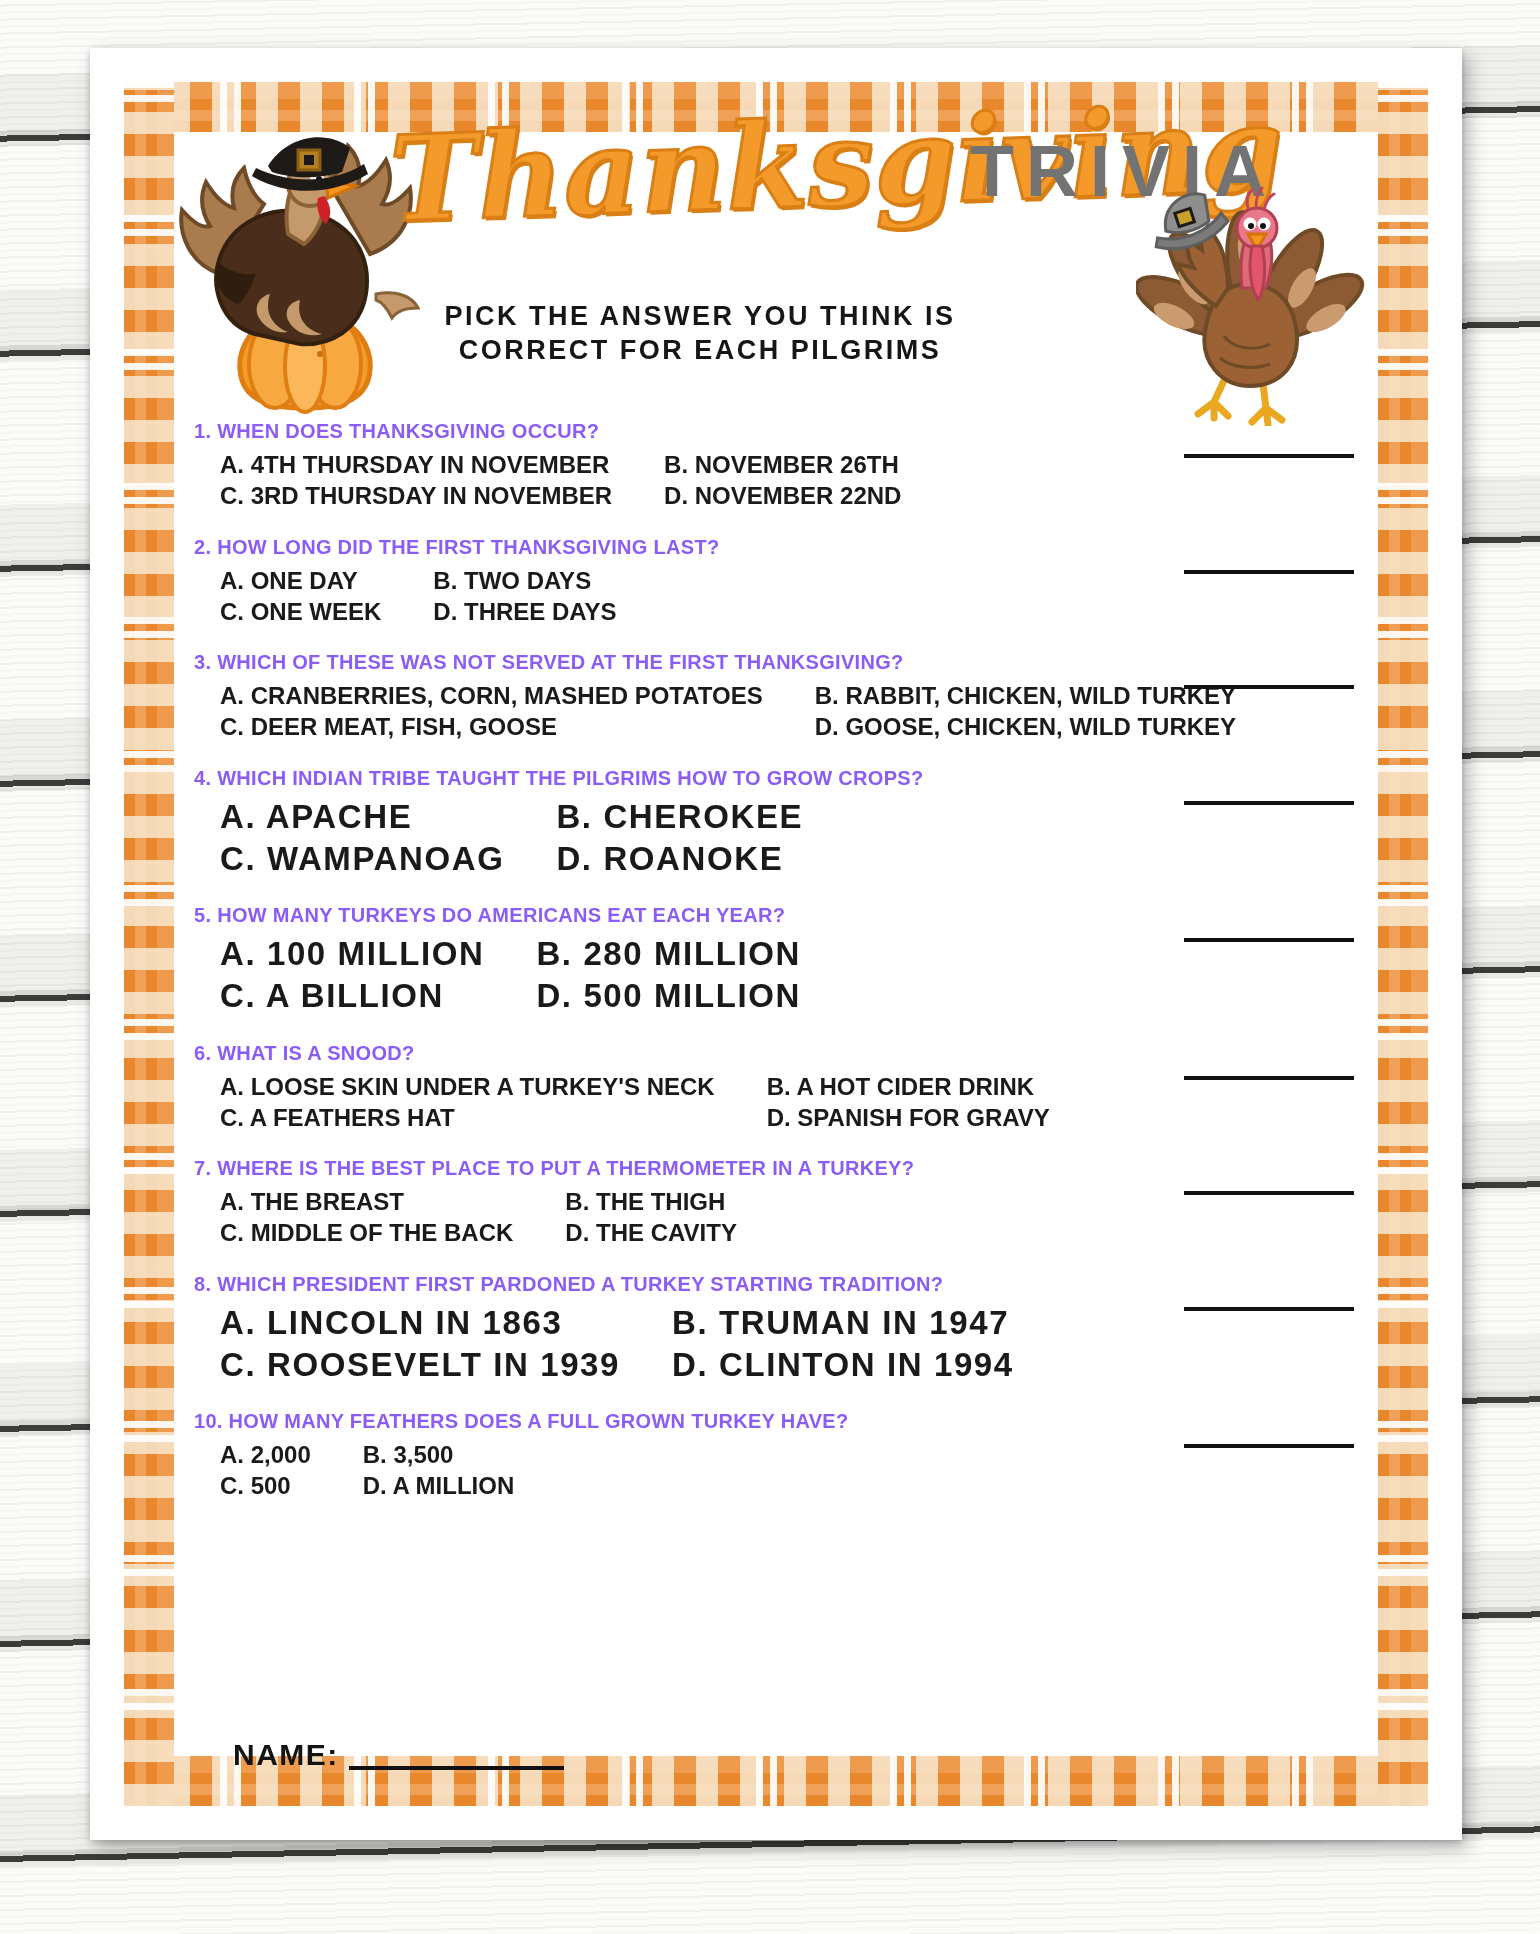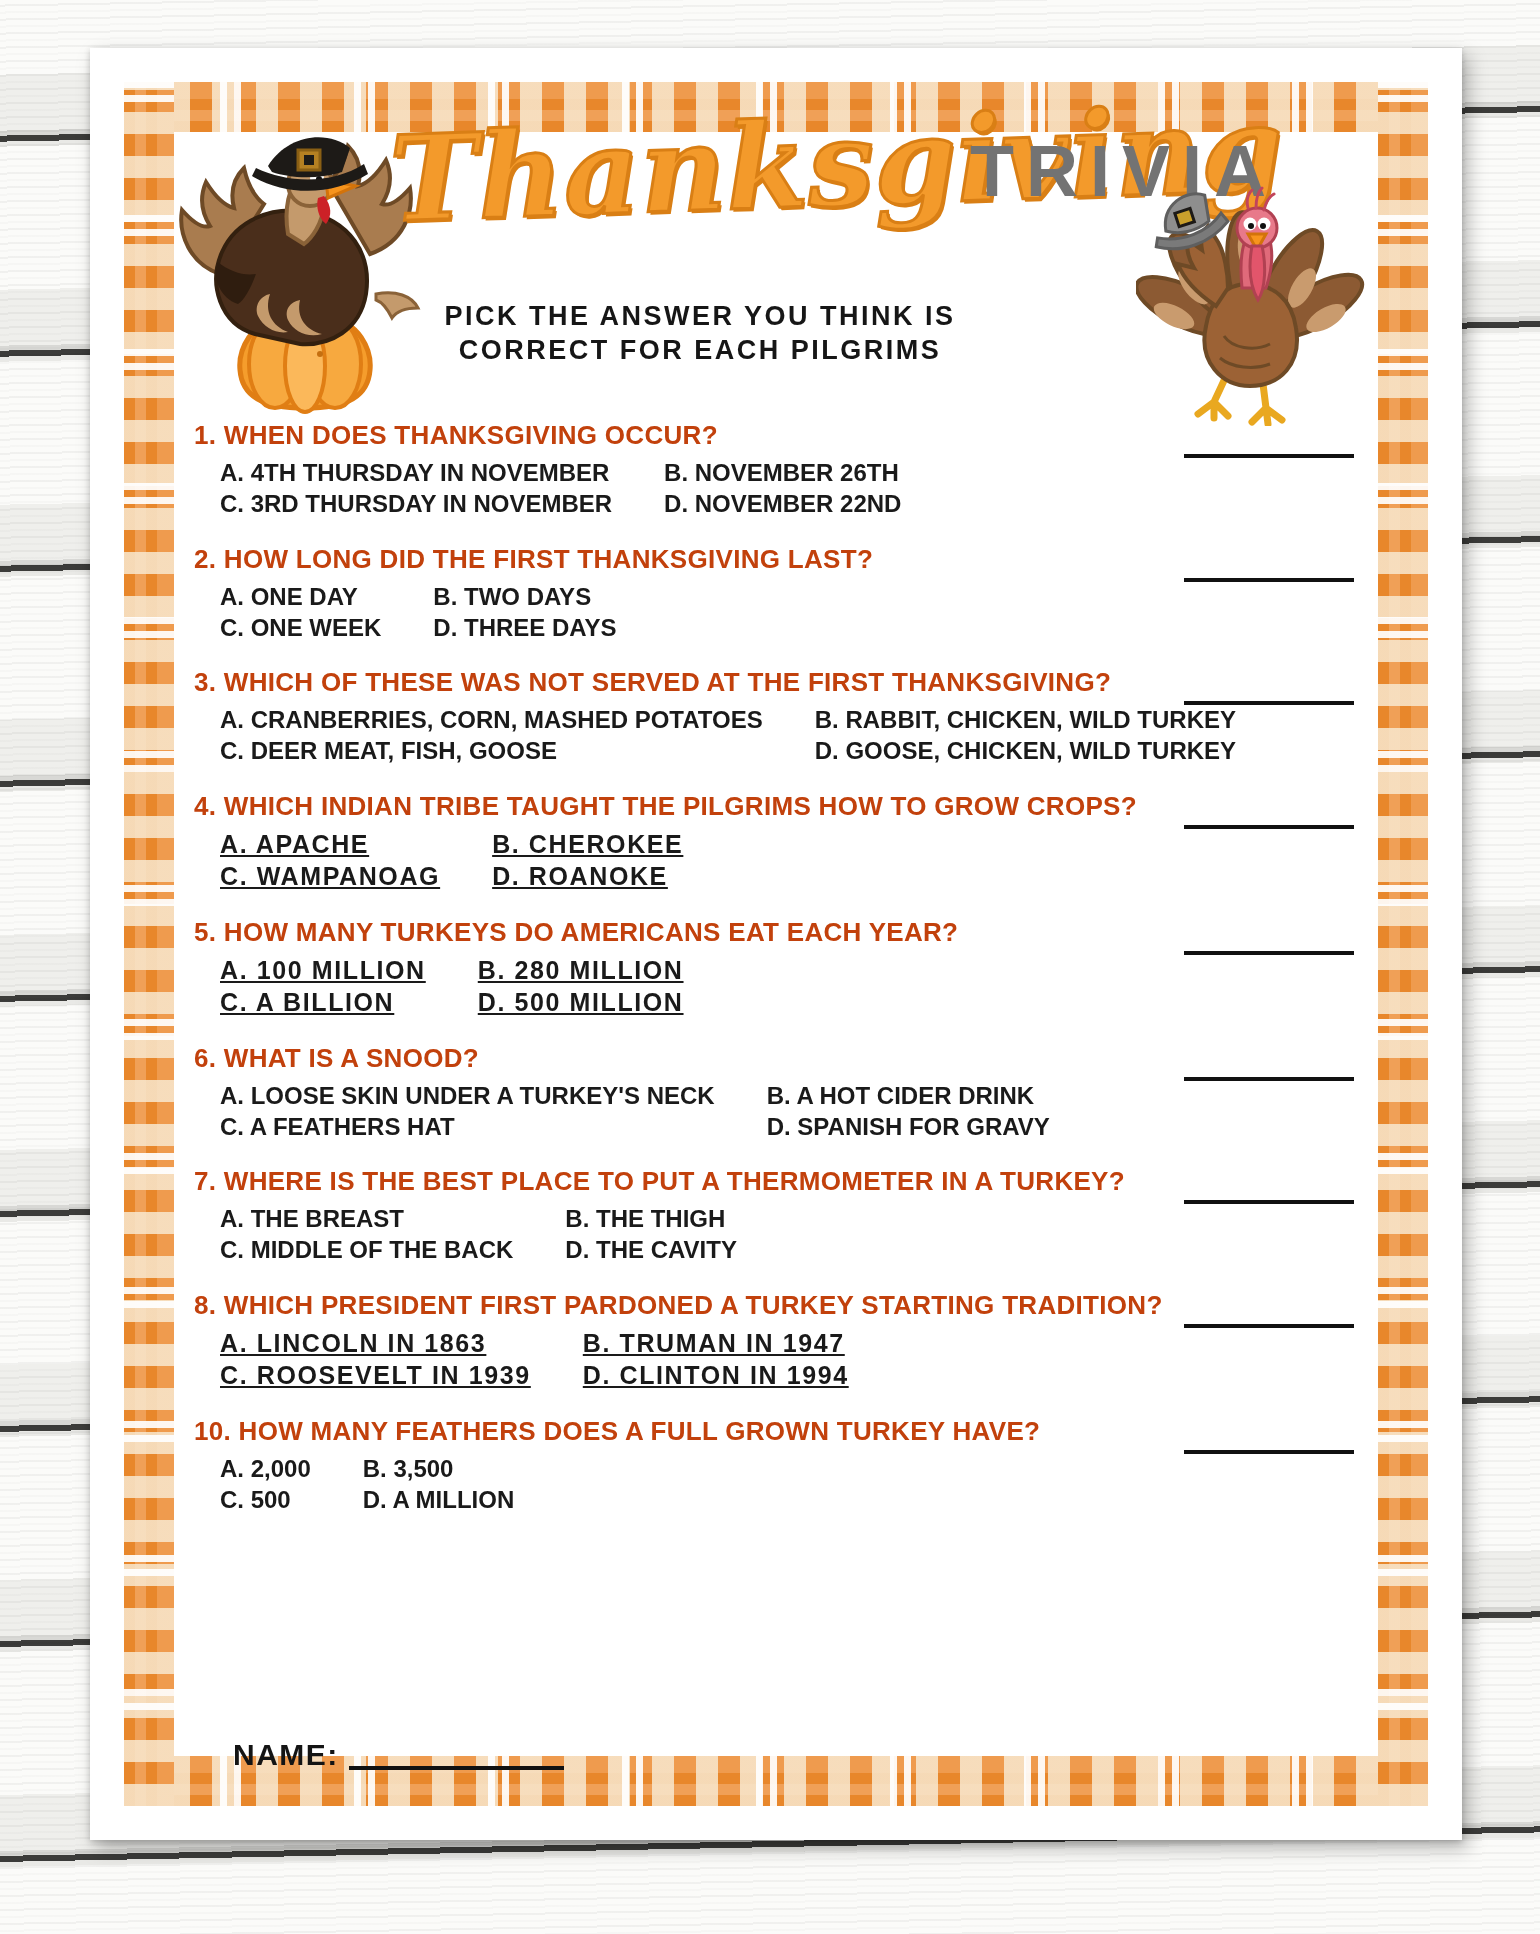--- a/index.html
+++ b/index.html
@@ -64,29 +64,29 @@
     position:absolute; left:280px; top:252px; width:660px; text-align:center;
     font-size:27px; font-weight:bold; letter-spacing:2.5px; color:#161616; line-height:1.25;
   }
   .turkey-left  { position:absolute; left:70px;  top:66px;  width:290px; height:300px; }
   .turkey-right { position:absolute; left:1046px; top:128px; width:230px; height:250px; }
 
   
   .questions { position:absolute; left:104px; top:372px; right:118px; }
   .question { position:relative; margin-bottom:25px; }
   .q-title {
-    font-size:26px; font-weight:bold; color:#c2410c; letter-spacing:0.3px;
+    font-size:20px; font-weight:bold; color:#8b5cf6; letter-spacing:0.3px;
     margin-bottom:7px; white-space:nowrap;
   }
   .q-options {
     display:grid; grid-template-columns:max-content max-content;
     column-gap:52px; row-gap:2px; padding-left:26px;
   }
   .option { font-size:24px; font-weight:bold; color:#1a1a1a; line-height:1.22; white-space:nowrap; }
-  .question.spaced .option { font-size:25px; letter-spacing:1.6px;text-decoration:underline; }
+  .question.spaced .option { font-size:33px; letter-spacing:1.6px; }
   .answer-blank {
     position:absolute; right:-10px; top:34px; width:170px; height:0;
     border-bottom:4px solid #111;
   }
 
   
   .footer-line {
     position:absolute; left:143px; top:1690px; display:flex; align-items:center;
     font-size:30px; font-weight:bold; letter-spacing:1.5px; color:#141414;
   }

